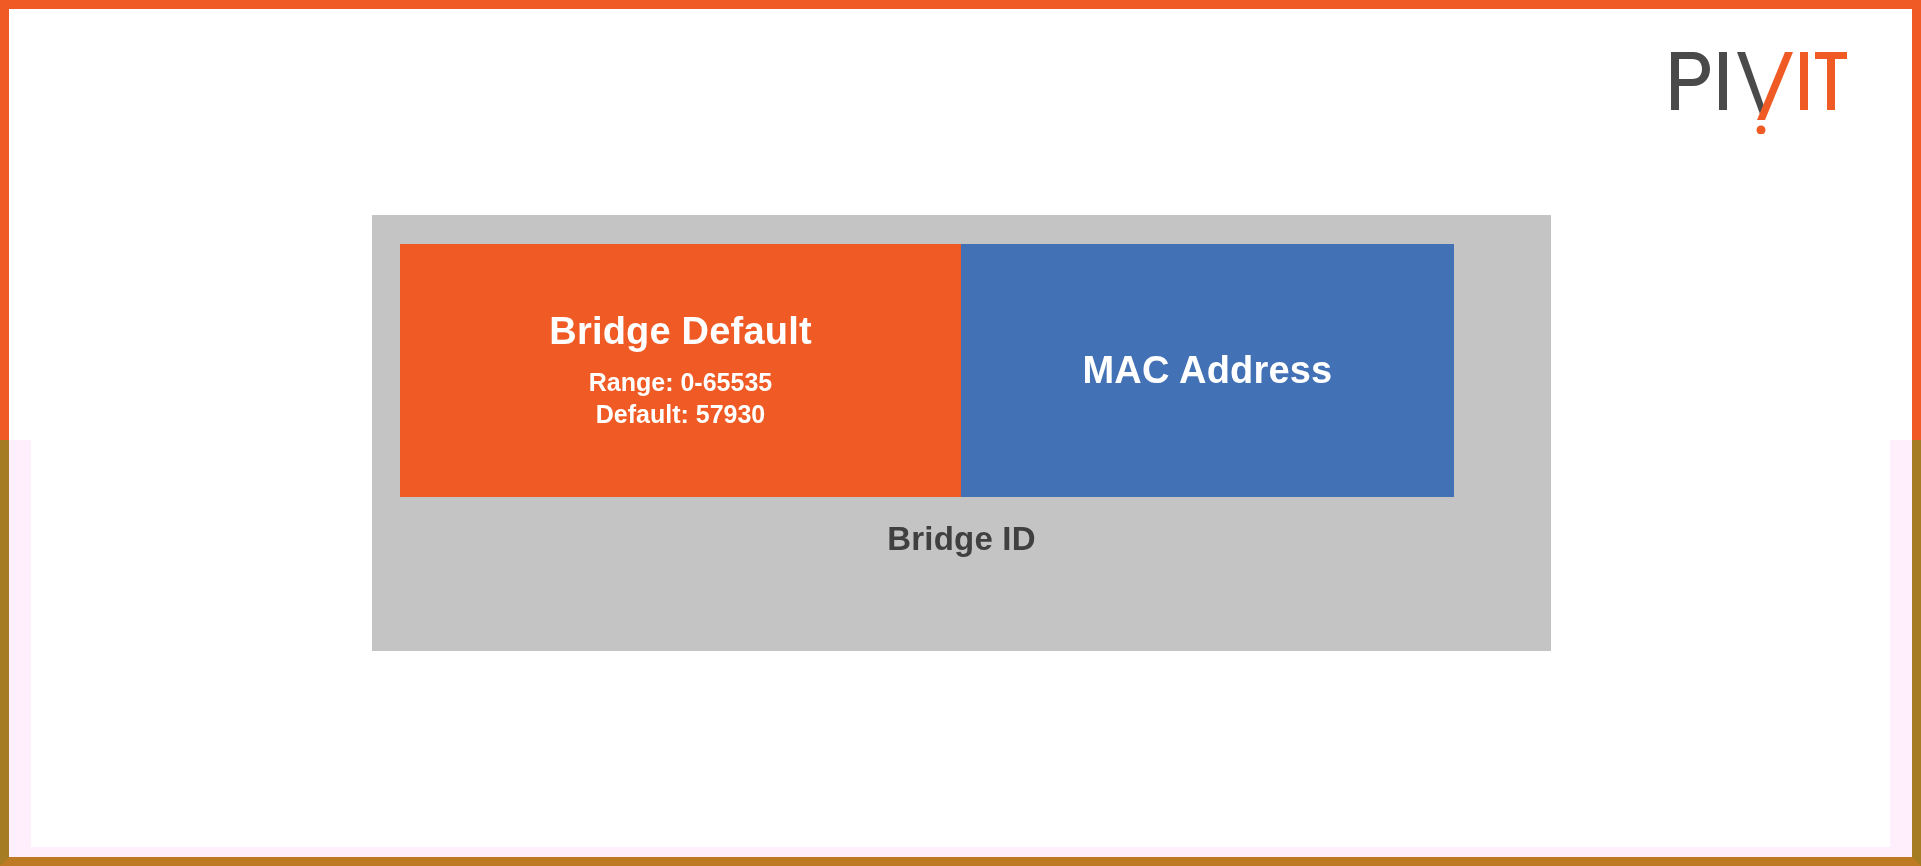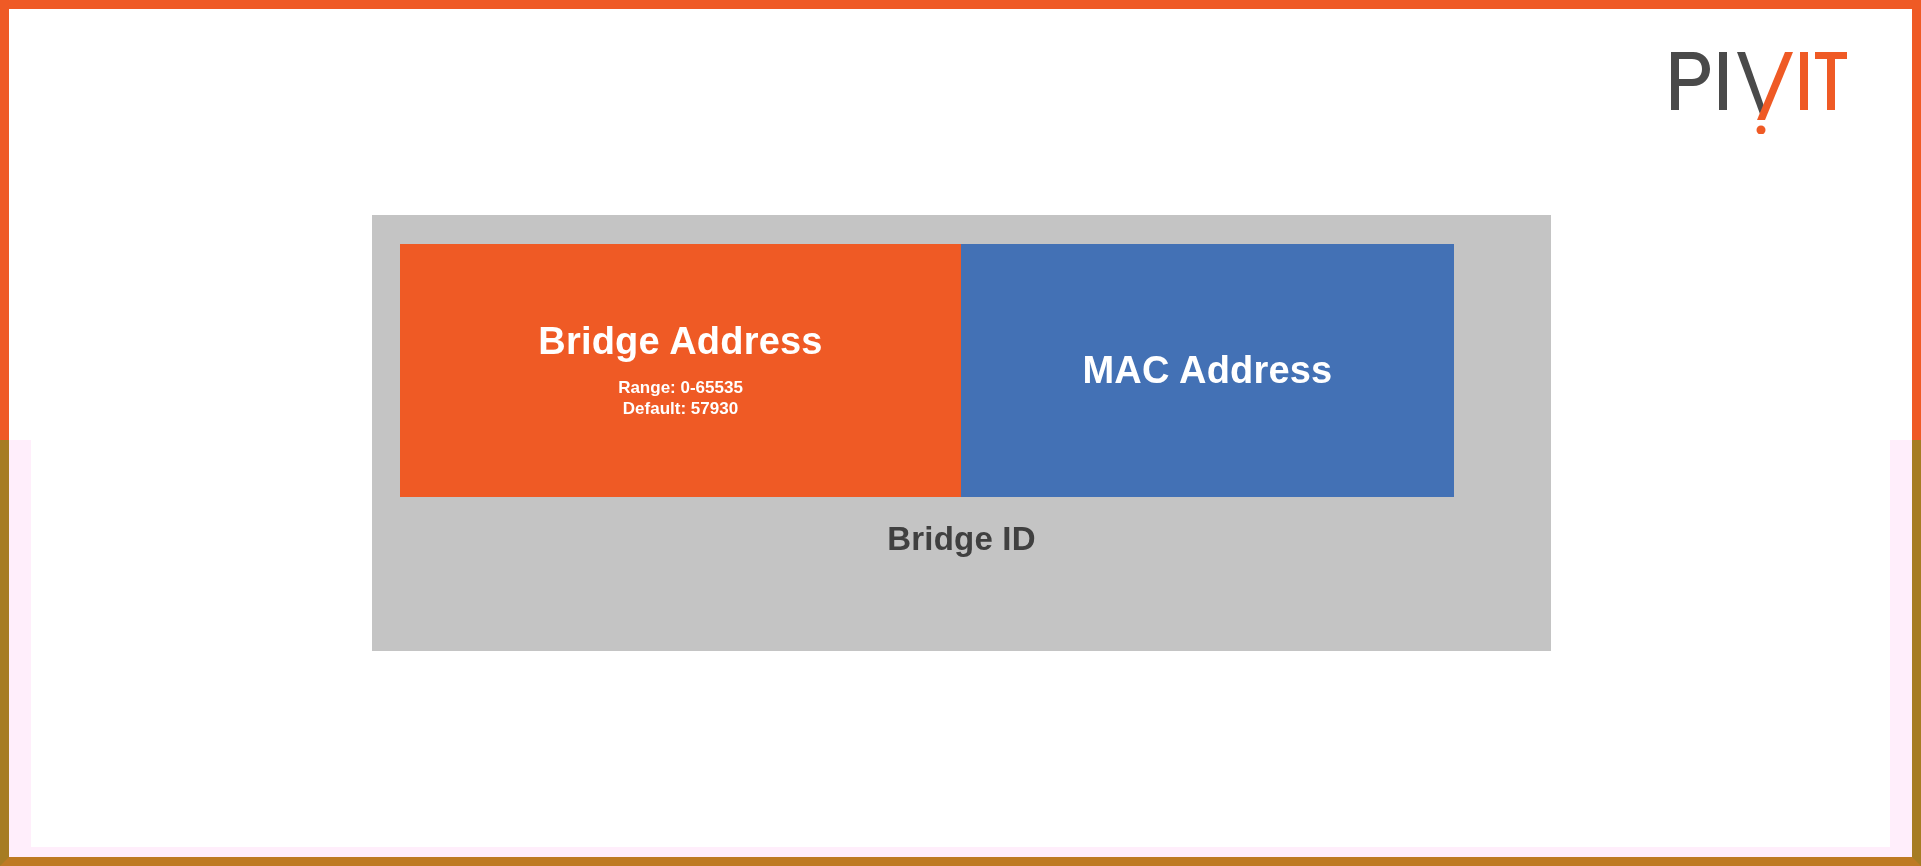--- a/index.html
+++ b/index.html
@@ -119,21 +119,21 @@
     background: #4371B5;
   }
   .field-title {
     font-size: 38px;
     font-weight: bold;
     letter-spacing: 0.2px;
     line-height: 1.1;
   }
   .field-detail {
     margin-top: 14px;
-    font-size: 17px;
+    font-size: 25px;
     font-weight: bold;
     line-height: 1.28;
   }
   .field-detail div { white-space: nowrap; }
   .diagram-caption {
     position: absolute;
     left: 0;
     right: 0;
     top: 305px;
     text-align: center;
@@ -170,21 +170,21 @@
 
       <path d="M146 8 L178 8 L178 15 L166 15 L166 66 L158 66 L158 15 L146 15 Z" fill="#EF5A25"></path>
     </svg>
   </div>
 
   <div class="diagram">
 
     <div class="fields">
 
       <div class="field field-priority">
-        <div class="field-title">Bridge Address</div>
+        <div class="field-title">Bridge Default</div>
         <div class="field-detail">
           <div>Range: 0-65535</div>
           <div>Default: 57930</div>
         </div>
       </div>
 
       <div class="field field-mac">
         <div class="field-title">MAC Address</div>
       </div>
 

